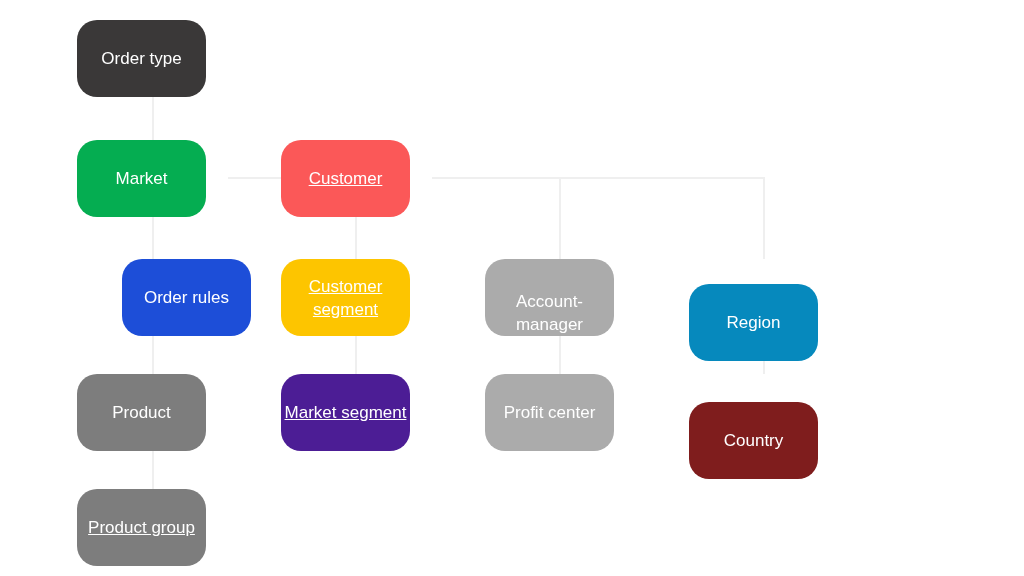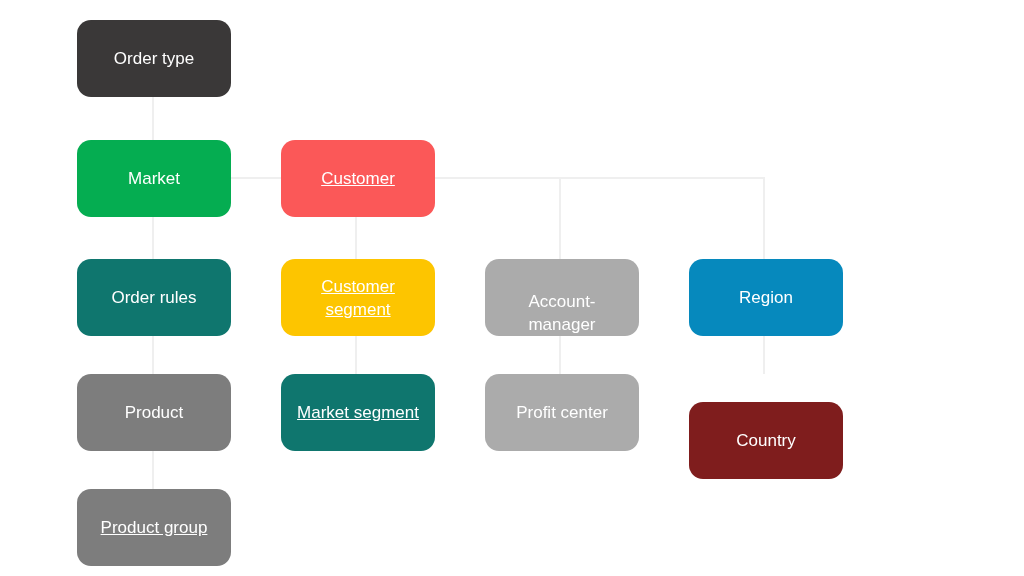--- a/index.html
+++ b/index.html
@@ -7,23 +7,23 @@
   body { font-family: "Liberation Sans", sans-serif; }
   .stage {
     position: relative;
     width: 1024px;
     height: 576px;
     background: #ffffff;
     overflow: hidden;
   }
   .node {
     position: absolute;
-    width: 154px;
+    width: 129px;
     height: 77px;
-    border-radius: 14px;
+    border-radius: 20px;
     display: flex;
     align-items: center;
     justify-content: center;
     text-align: center;
     color: #ffffff;
     font-size: 17px;
     line-height: 23px;
     white-space: pre-line;
   }
   
@@ -61,38 +61,38 @@
 
   <div class="node c1 r1" style="background: rgb(58, 56, 56);">
     <span>Order type</span>
   </div>
   <div class="node c1 r2" style="background: rgb(5, 173, 81);">
     <span>Market</span>
   </div>
   <div class="node c2 r2" style="background: rgb(251, 88, 88);">
     <span>Customer</span>
   </div>
-  <div class="node c1 r3" style="background: #0f766e;">
+  <div class="node c1 r3" style="background: #1d4ed8; margin-left: 45px;">
     <span>Order rules</span>
   </div>
   <div class="node c2 r3" style="background: rgb(253, 197, 0);">
     <span>Customer
 segment</span>
   </div>
   <div class="node c3 r3" style="background: rgb(171, 171, 171); align-items: flex-end;">
     <span>Account-
 manager</span>
   </div>
-  <div class="node c4 r3" style="background: rgb(6, 137, 189);">
+  <div class="node c4 r3" style="background: rgb(6, 137, 189); margin-top: 25px;">
     <span>Region</span>
   </div>
   <div class="node c1 r4" style="background: rgb(125, 125, 125);">
     <span>Product</span>
   </div>
-  <div class="node c2 r4" style="background: #0f766e;">
+  <div class="node c2 r4" style="background: #4c1d95;">
     <span>Market segment</span>
   </div>
   <div class="node c3 r4" style="background: rgb(171, 171, 171);">
     <span>Profit center</span>
   </div>
   <div class="node c4 r4" style="background: #7f1d1d; margin-top: 28px;">
     <span>Country</span>
   </div>
   <div class="node c1 r5" style="background: rgb(125, 125, 125);">
     <span>Product group</span>

